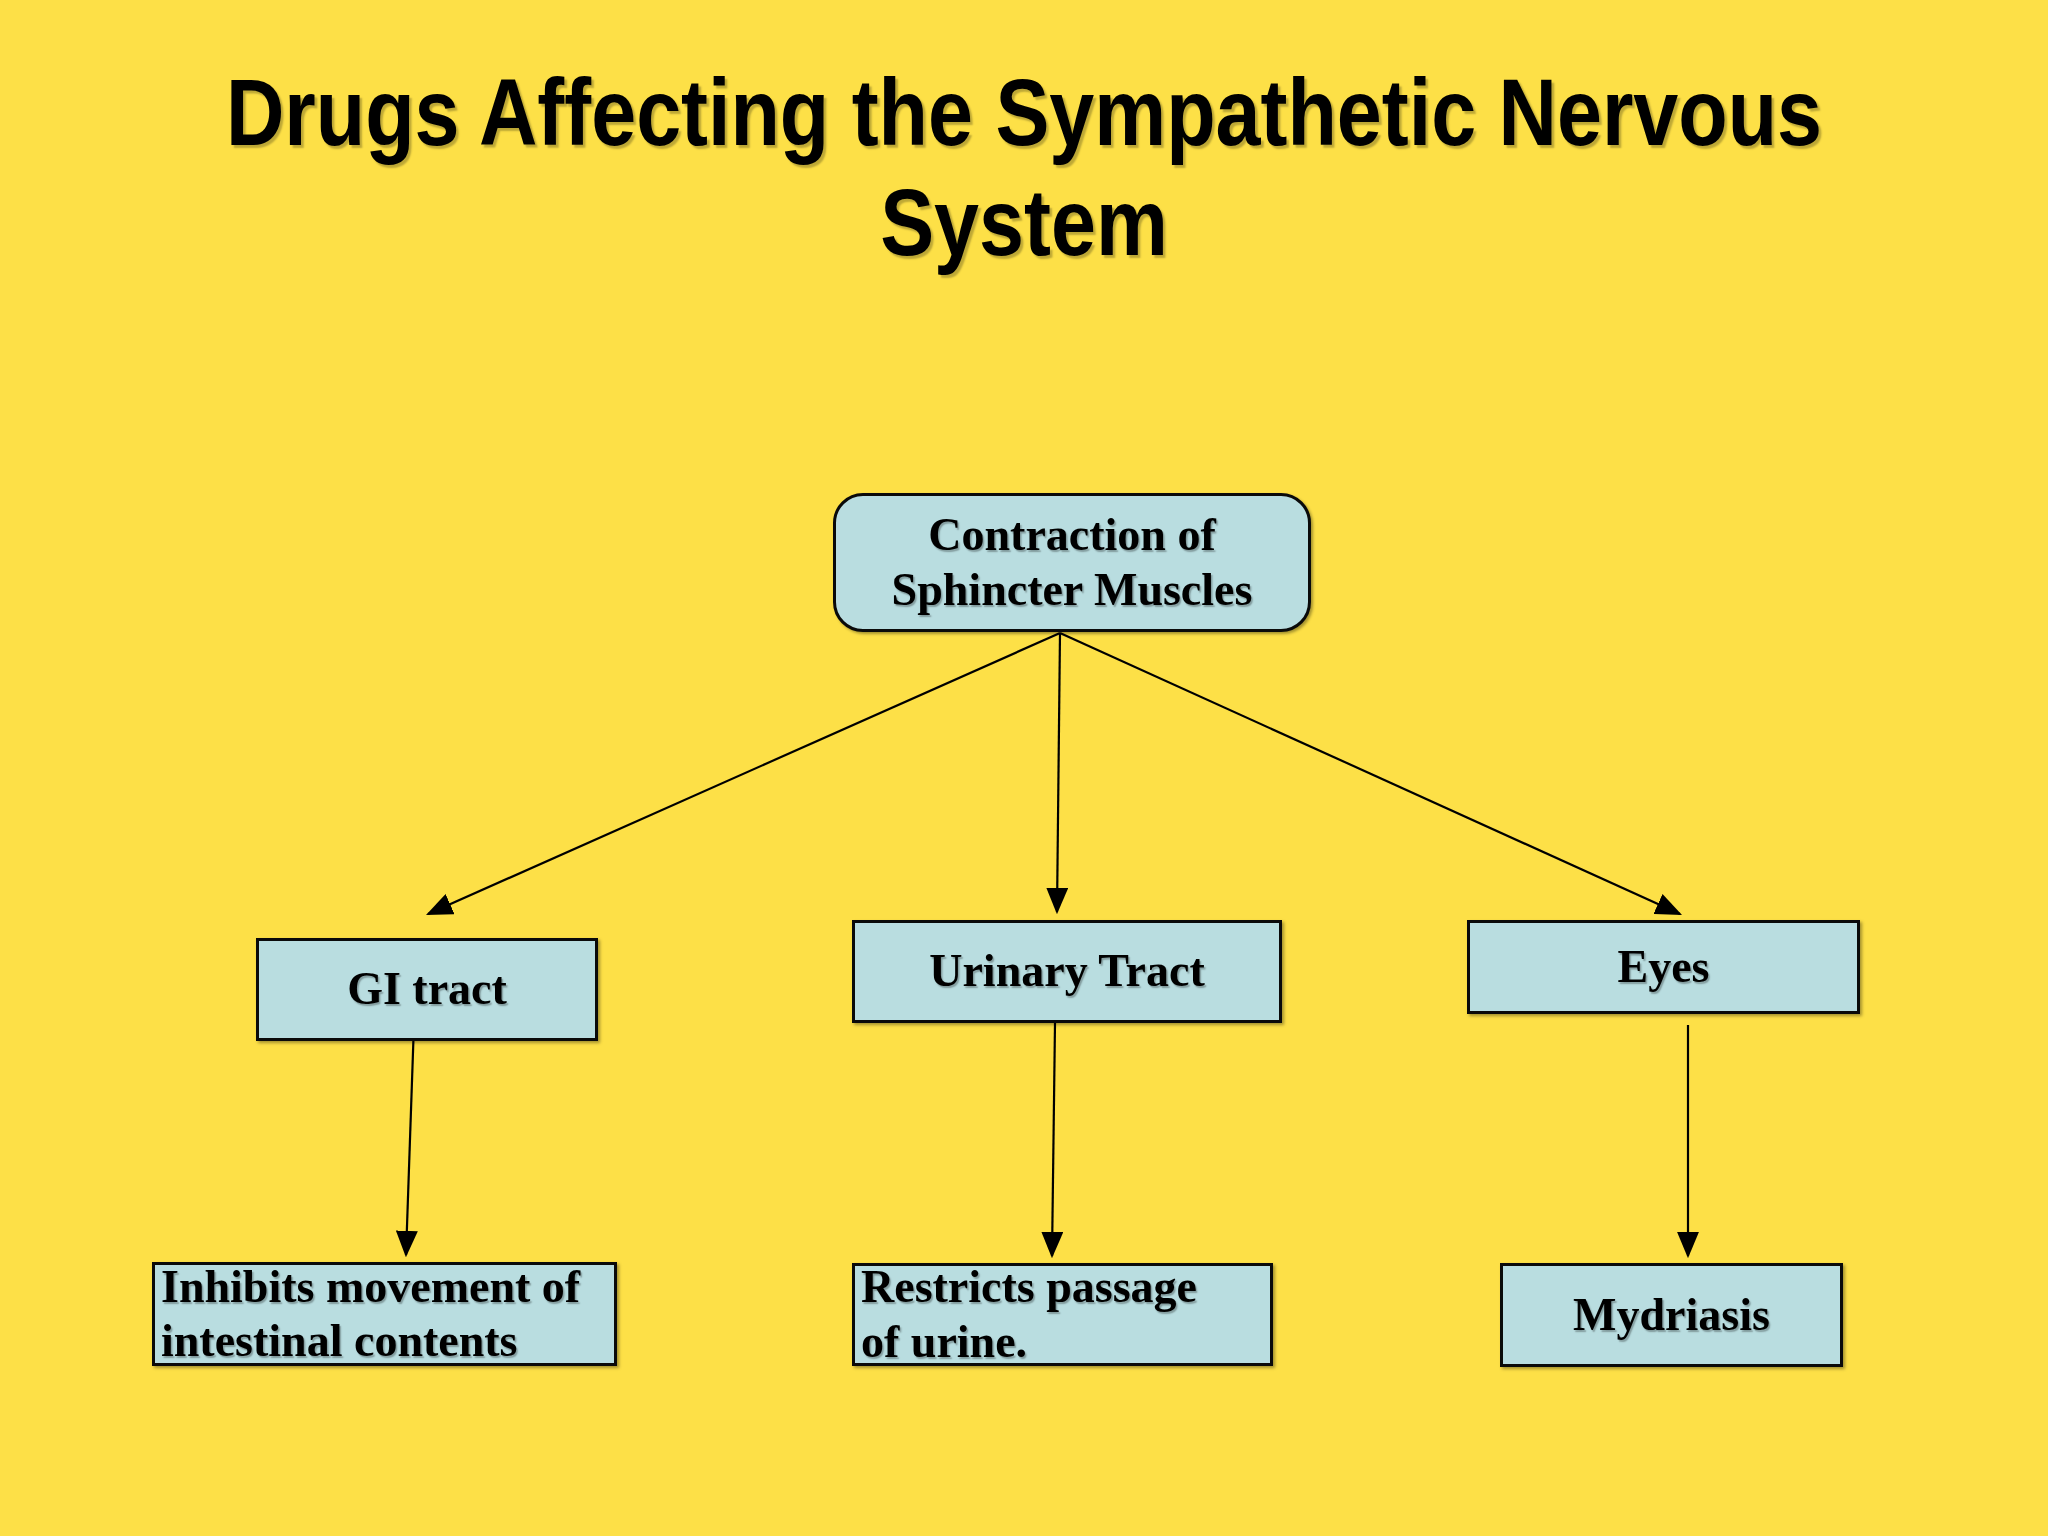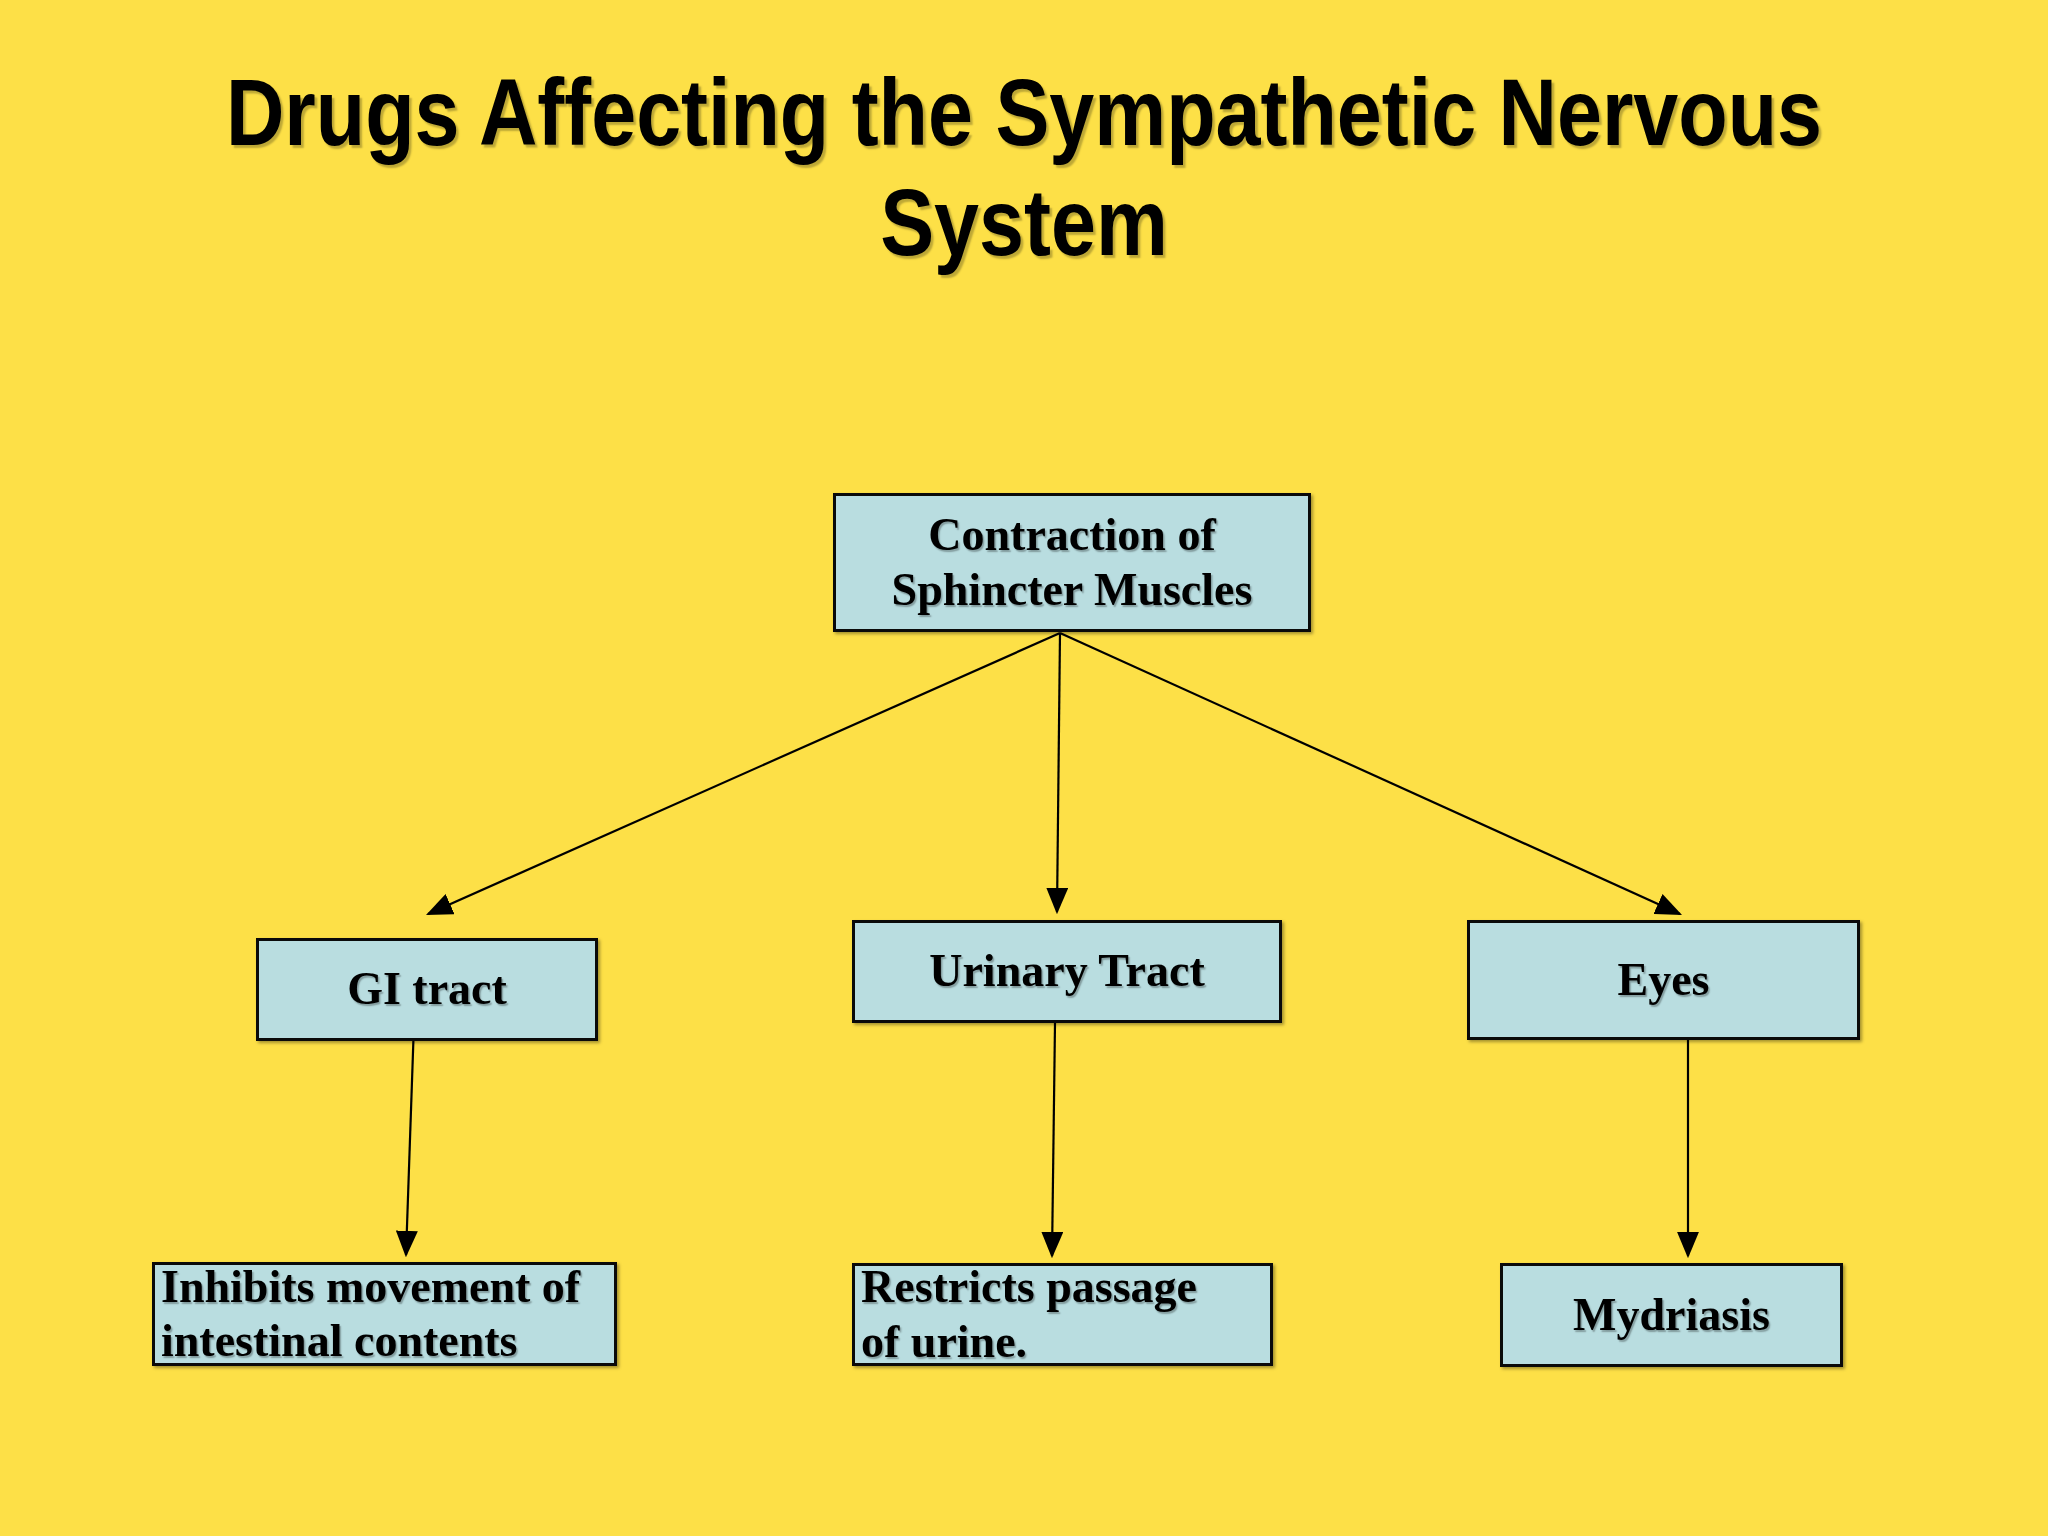--- a/index.html
+++ b/index.html
@@ -49,24 +49,24 @@
     line-height: 1.18;
     color: #000000;
     white-space: pre-line;
     text-shadow: 1.5px 1.5px 1.5px rgba(0,0,0,0.3);
   }
   .node.left-text {
     justify-content: flex-start;
     text-align: left;
     padding-left: 6px;
   }
-  #node-contraction { left: 833px;  top: 493px;  width: 478px; height: 139px; }
+  #node-contraction { left: 833px;  top: 493px;  width: 478px; height: 139px; border-radius: 30px; }
   #node-gi          { left: 256px;  top: 920px;  width: 342px; height: 103px; margin-top: 18px; }
   #node-urinary     { left: 852px;  top: 920px;  width: 430px; height: 103px; }
-  #node-eyes        { left: 1467px; top: 920px;  width: 393px; height: 120px; }
+  #node-eyes        { left: 1467px; top: 920px;  width: 393px; height: 94px; }
   #node-inhibits    { left: 152px;  top: 1262px; width: 465px; height: 104px; }
   #node-restricts   { left: 852px;  top: 1263px; width: 421px; height: 103px; }
   #node-mydriasis   { left: 1500px; top: 1263px; width: 343px; height: 104px; }
 </style>
 </head>
 <body>
 
 <div class="slide">
 
   <h1 class="title">Drugs Affecting the Sympathetic Nervous

